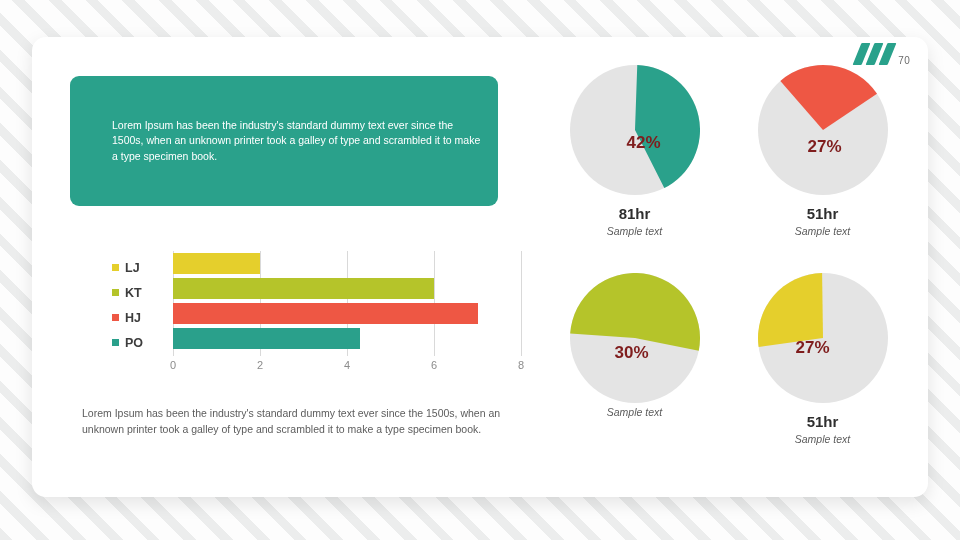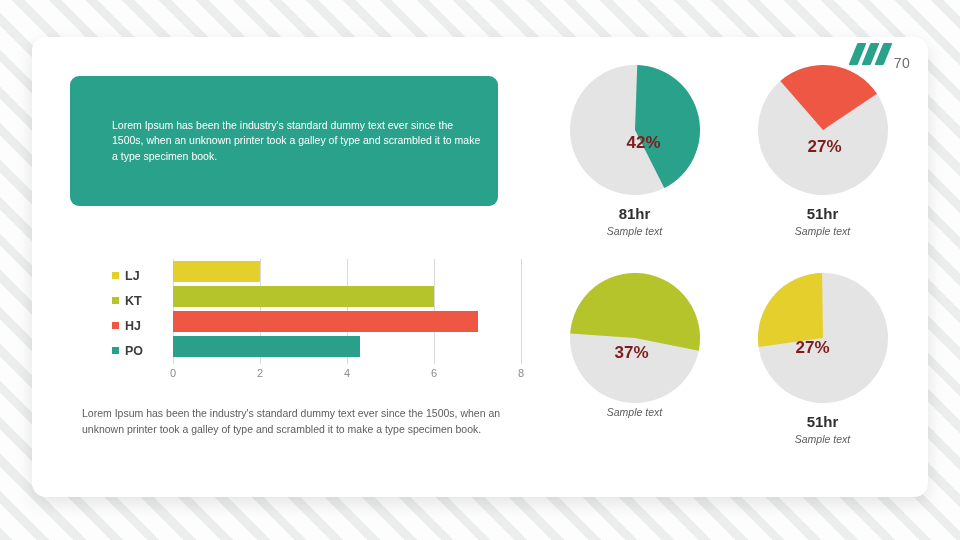--- a/index.html
+++ b/index.html
@@ -49,21 +49,21 @@
     width: 9px;
     height: 22px;
     background: #29a18b;
     transform: skewX(-22deg);
     margin-right: 4px;
     border-radius: 1px;
   }
   .logo-bar.b2 { height: 22px; }
   .logo-bar.b3 { height: 22px; margin-right: 6px; }
   #page-number {
-    font-size: 14px;
+    font-size: 10px;
     color: #6b6b6b;
     margin-top: 12px;
     letter-spacing: 0.3px;
   }
 
   
   #title-banner {
     position: absolute;
     left: 38px;
     top: 39px;
@@ -90,21 +90,21 @@
     font-size: 10.5px;
     line-height: 1.47;
     flex: 1 1 auto;
     padding-left: 6px;
   }
 
   
   #bar-chart {
     position: absolute;
     left: 38px;
-    top: 216px;
+    top: 208px;
     width: 460px;
     height: 148px;
   }
   #bar-legend {
     position: absolute;
     left: 42px;
     top: 10px;
     width: 62px;
   }
   .legend-row {
@@ -303,21 +303,21 @@
         </div>
         <div class="pie-value">51hr</div>
         <div class="pie-sub">Sample text</div>
       </div>
       <div class="pie-cell" style="left: 0px; top: 208px;">
         <div class="pie-wrap">
           <svg width="130" height="130" viewBox="0 0 130 130">
             <circle cx="65" cy="65" r="65" fill="#e4e4e4"></circle>
             <path d="M 65 65 L 0.16 60.47 A 65 65 0 1 1 128.76 77.63 Z" fill="#b5c42a"></path>
           </svg>
-          <div class="pie-pct" style="left: 62px; top: 80px;">37%</div>
+          <div class="pie-pct" style="left: 62px; top: 80px;">30%</div>
         </div>
         <div class="pie-sub">Sample text</div>
       </div>
       <div class="pie-cell" style="left: 188px; top: 208px;">
         <div class="pie-wrap">
           <svg width="130" height="130" viewBox="0 0 130 130">
             <circle cx="65" cy="65" r="65" fill="#e4e4e4"></circle>
             <path d="M 65 65 L 0.63 74.05 A 65 65 0 0 1 64.09 0.01 Z" fill="#e5cf2c"></path>
           </svg>
           <div class="pie-pct" style="left: 55px; top: 75px;">27%</div>

